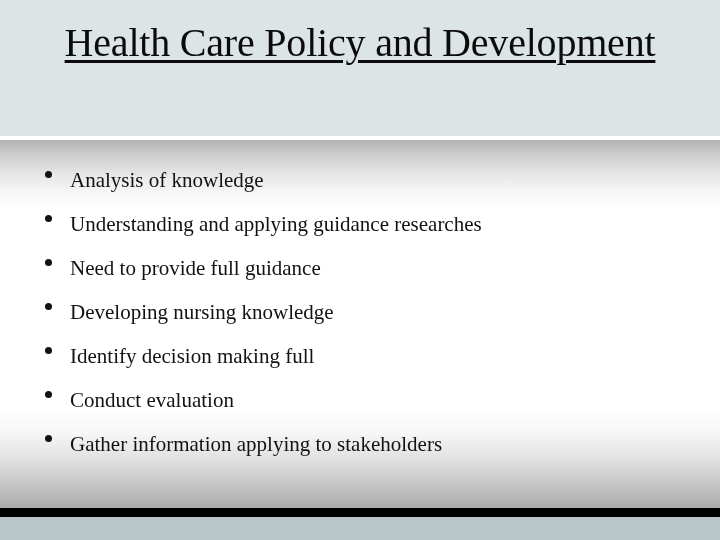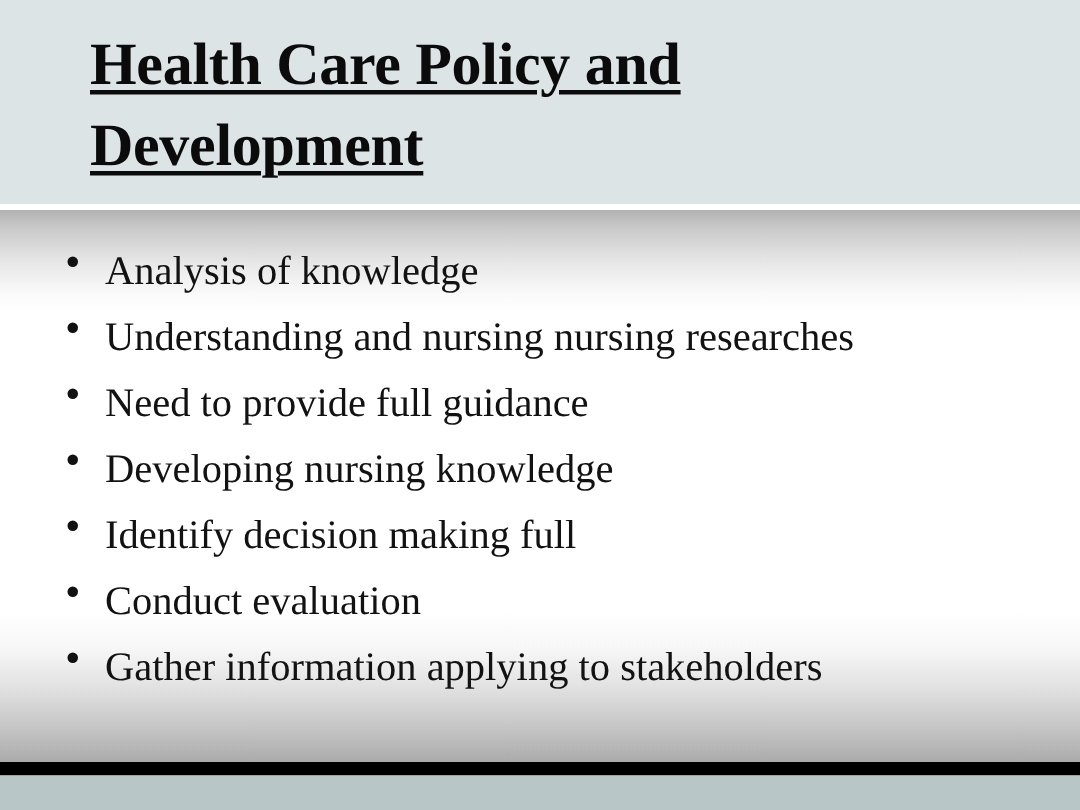--- a/index.html
+++ b/index.html
@@ -37,22 +37,23 @@
     width: 720px;
     height: 4px;
     background: #ffffff;
   }
 
   .slide-title {
     position: absolute;
     left: 60px;
     top: 16px;
     width: 600px;
+    text-align: center;
     font-family: "Liberation Serif", "DejaVu Serif", serif;
-    font-weight: bold;
+    font-weight: normal;
     font-size: 40px;
     line-height: 54px;
     letter-spacing: -0.2px;
     color: #0b0b0b;
     text-decoration: underline;
     text-decoration-thickness: 3px;
     text-underline-offset: 4px;
   }
 
   
@@ -84,21 +85,21 @@
     margin: 0;
     padding: 0;
     list-style: none;
   }
 
   .bullet-item {
     position: relative;
     margin: 0;
     padding: 0 10px 0 70px;
     font-family: "Liberation Serif", "DejaVu Serif", serif;
-    font-size: 27px;
+    font-size: 21px;
     line-height: 44px;
     color: #121212;
   }
 
   .bullet-item .dot {
     position: absolute;
     left: 45px;
     top: 13px;
     width: 7px;
     height: 7px;
@@ -146,21 +147,21 @@
 
   <div class="body-area"></div>
 
   <ul class="bullet-list">
     <li class="bullet-item first">
       <span class="dot"></span>
       <span class="txt">Analysis of knowledge</span>
     </li>
     <li class="bullet-item">
       <span class="dot"></span>
-      <span class="txt">Understanding and nursing nursing researches</span>
+      <span class="txt">Understanding and applying guidance researches</span>
     </li>
     <li class="bullet-item">
       <span class="dot"></span>
       <span class="txt">Need to provide full guidance</span>
     </li>
     <li class="bullet-item">
       <span class="dot"></span>
       <span class="txt">Developing nursing knowledge</span>
     </li>
     <li class="bullet-item">

